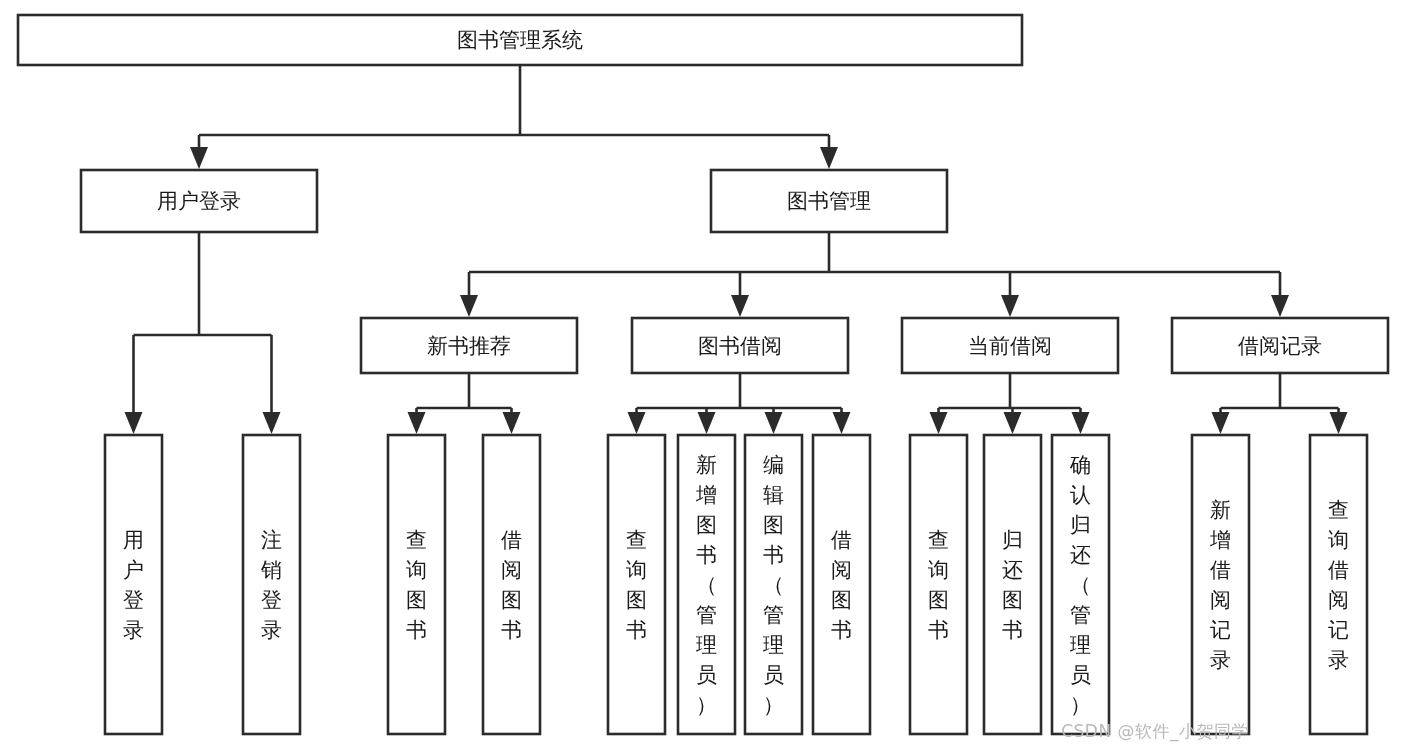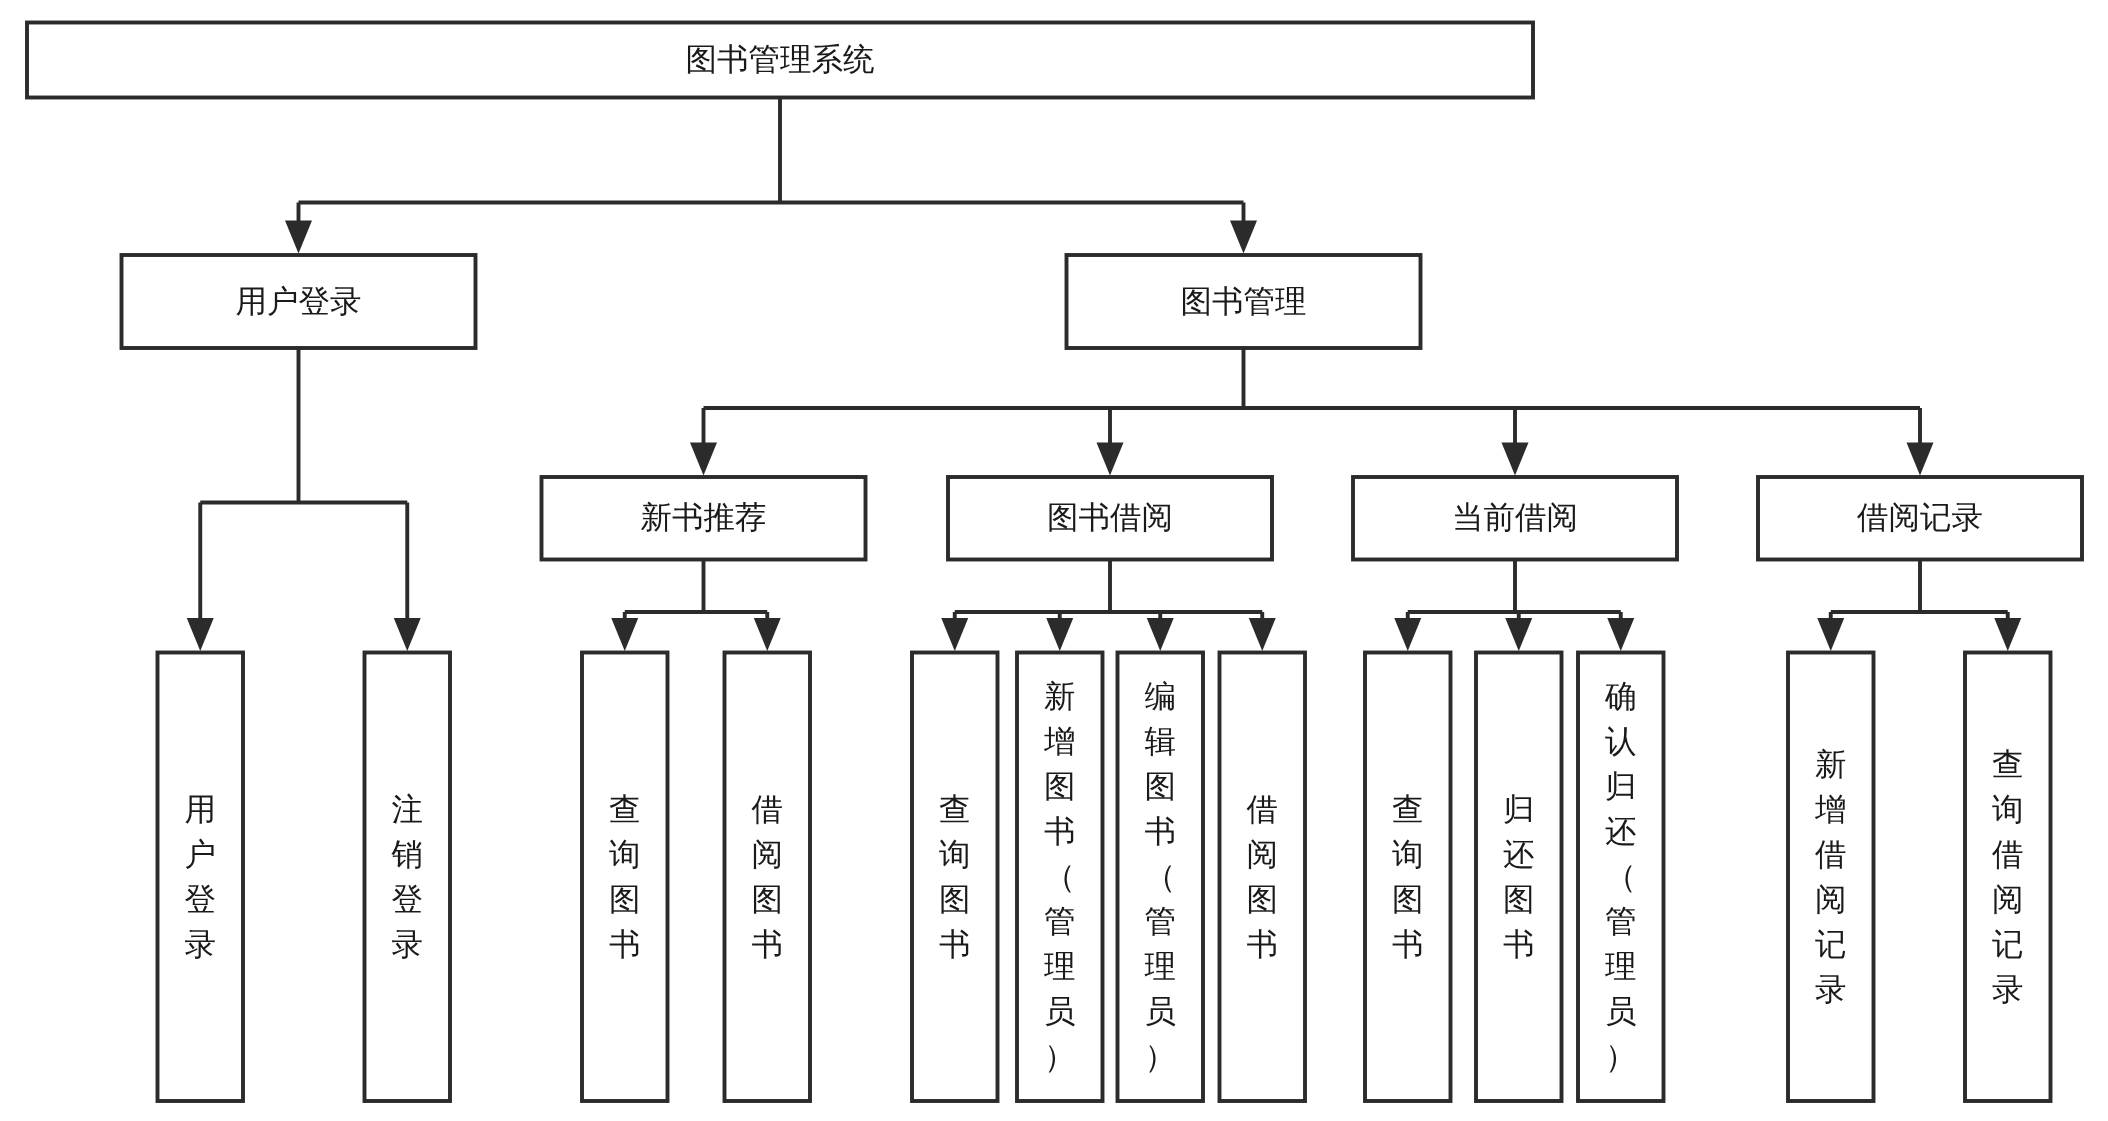--- a/index.html
+++ b/index.html
@@ -199,13 +199,14 @@
         <g>
           <rect x="1192" y="435" width="57" height="299" class="node-box"></rect>
           <text x="1220.5" y="516.5" class="node-label-v"><tspan x="1220.5" dy="0">新</tspan><tspan x="1220.5" dy="30">增</tspan><tspan x="1220.5" dy="30">借</tspan><tspan x="1220.5" dy="30">阅</tspan><tspan x="1220.5" dy="30">记</tspan><tspan x="1220.5" dy="30">录</tspan></text>
         </g>
         <g>
           <rect x="1310" y="435" width="57" height="299" class="node-box"></rect>
           <text x="1338.5" y="516.5" class="node-label-v"><tspan x="1338.5" dy="0">查</tspan><tspan x="1338.5" dy="30">询</tspan><tspan x="1338.5" dy="30">借</tspan><tspan x="1338.5" dy="30">阅</tspan><tspan x="1338.5" dy="30">记</tspan><tspan x="1338.5" dy="30">录</tspan></text>
         </g>
       </g>
   </svg>
+  <div class="watermark">CSDN @软件_小贺同学</div>
 </div>
 
 </body></html>

